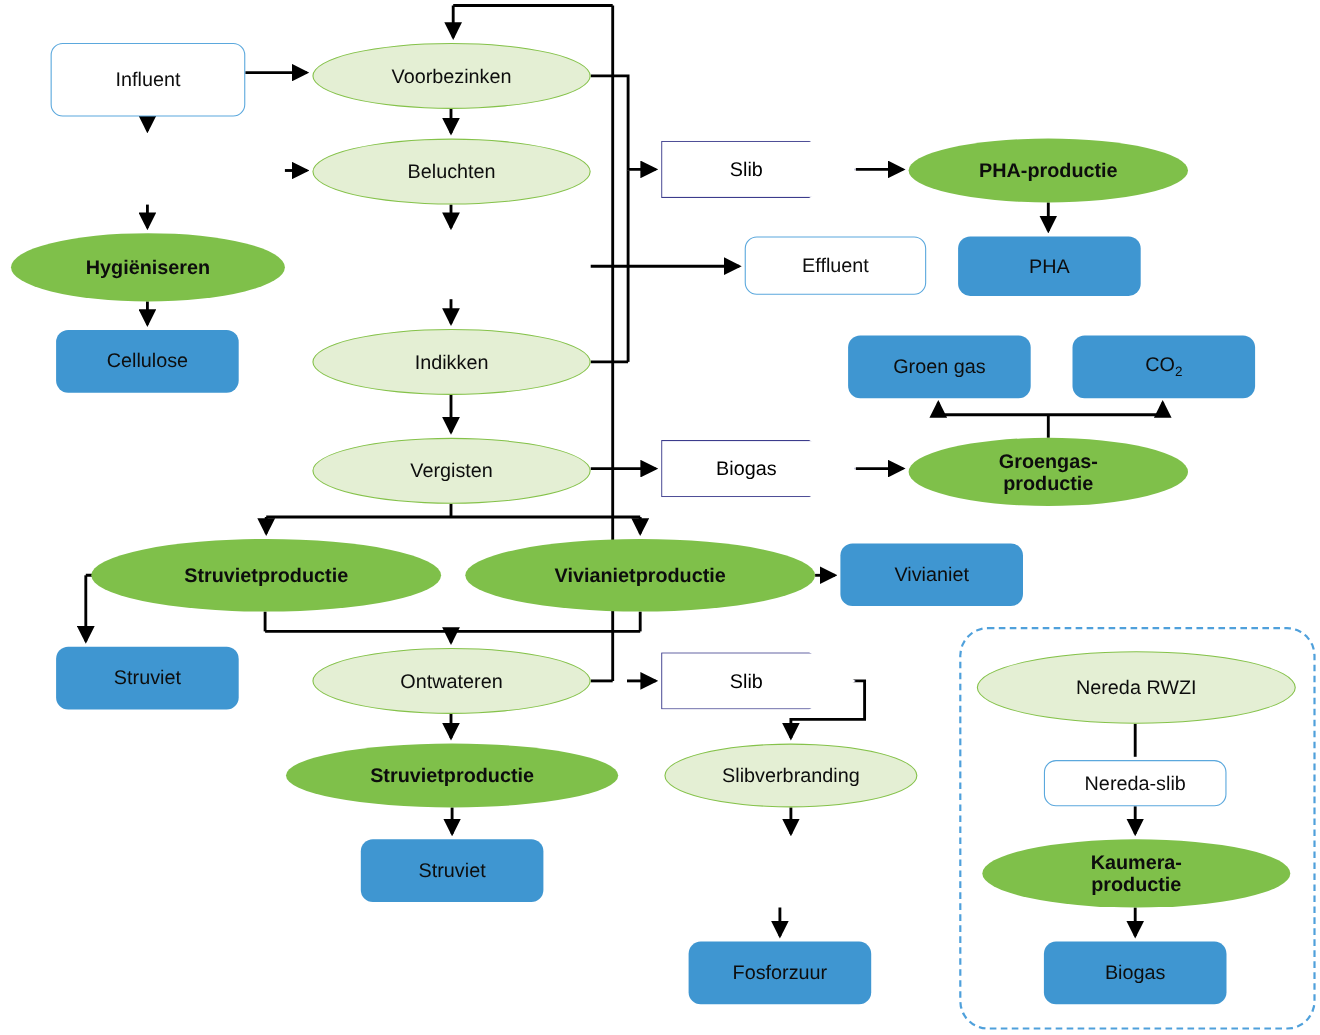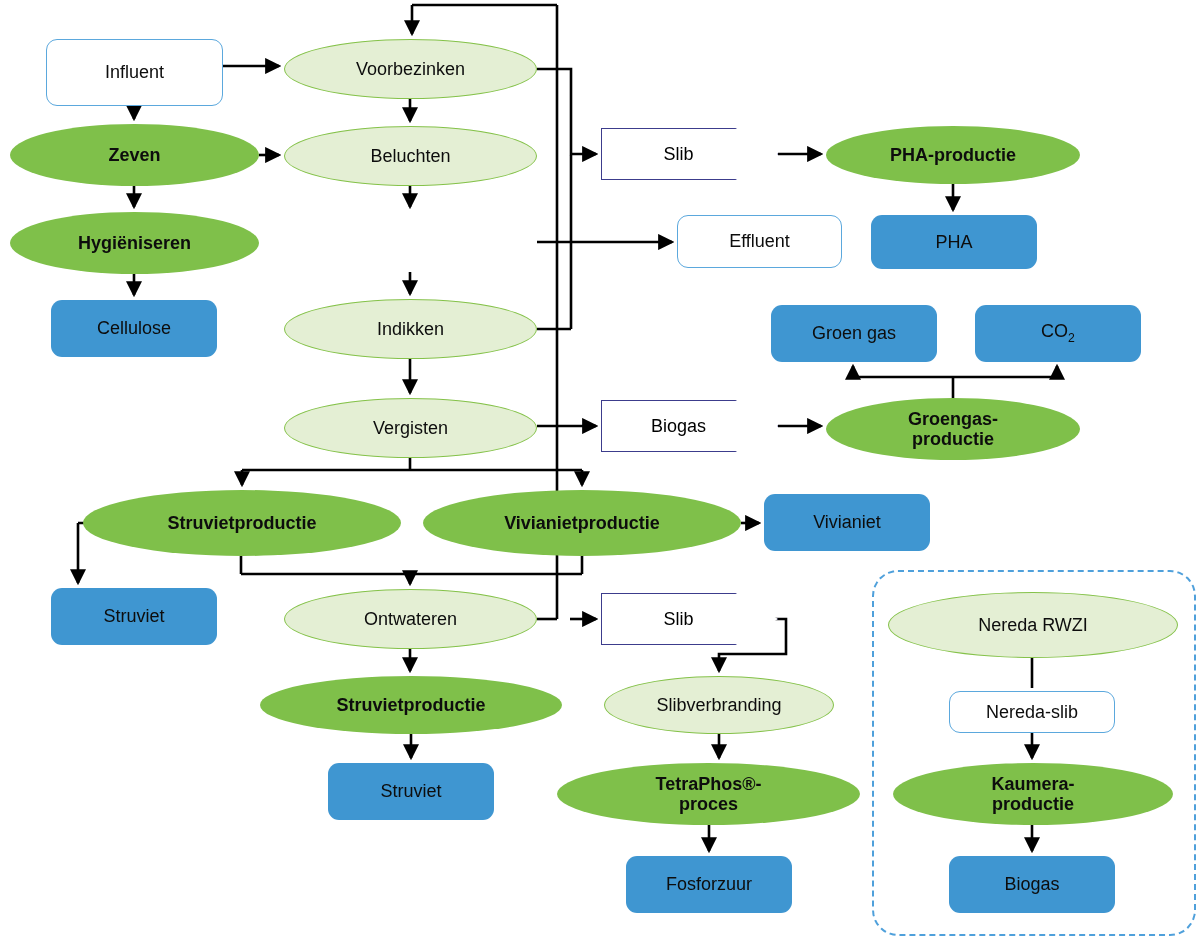--- a/index.html
+++ b/index.html
@@ -115,23 +115,20 @@
       <path d="M 1032 733 L 1032 758"></path>
       <path d="M 1032 825 L 1032 851"></path>
     </g>
   </svg>
 
   <div class="dashgroup" style="left:872px;top:570px;width:320px;height:362px;"></div>
 
   <div class="node box-white" style="left:46px;top:39px;width:177px;height:67px;">
     <span>Influent</span>
   </div>
-  <div class="node ell-dark" style="left:10px;top:124px;width:249px;height:62px;">
-    <span>Zeven</span>
-  </div>
   <div class="node ell-dark" style="left:10px;top:212px;width:249px;height:62px;">
     <span>Hygiëniseren</span>
   </div>
   <div class="node box-blue" style="left:51px;top:300px;width:166px;height:57px;">
     <span>Cellulose</span>
   </div>
 
   <div class="node ell-light" style="left:284px;top:39px;width:253px;height:60px;">
     <span>Voorbezinken</span>
   </div>
@@ -200,24 +197,20 @@
   <div class="node ell-dark" style="left:260px;top:676px;width:302px;height:58px;">
     <span>Struvietproductie</span>
   </div>
   <div class="node ell-light" style="left:604px;top:676px;width:230px;height:58px;">
     <span>Slibverbranding</span>
   </div>
 
   <div class="node box-blue" style="left:328px;top:763px;width:166px;height:57px;">
     <span>Struviet</span>
   </div>
-  <div class="node ell-dark" style="left:557px;top:763px;width:303px;height:62px;white-space:pre-line;">
-    <span>TetraPhos®-
-proces</span>
-  </div>
   <div class="node box-blue" style="left:626px;top:856px;width:166px;height:57px;">
     <span>Fosforzuur</span>
   </div>
 
   <div class="node ell-light" style="left:888px;top:592px;width:290px;height:66px;">
     <span>Nereda RWZI</span>
   </div>
   <div class="node box-white" style="left:949px;top:691px;width:166px;height:42px;">
     <span>Nereda-slib</span>
   </div>

